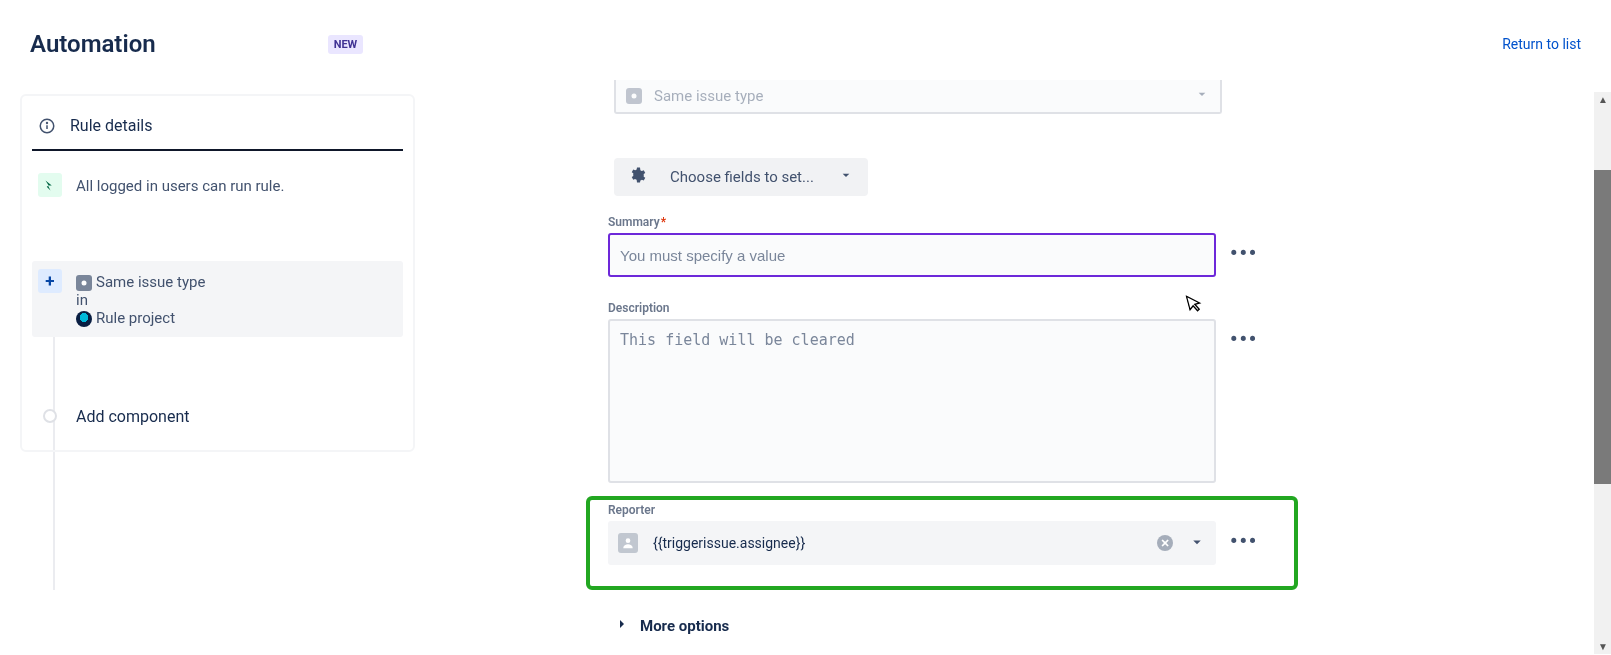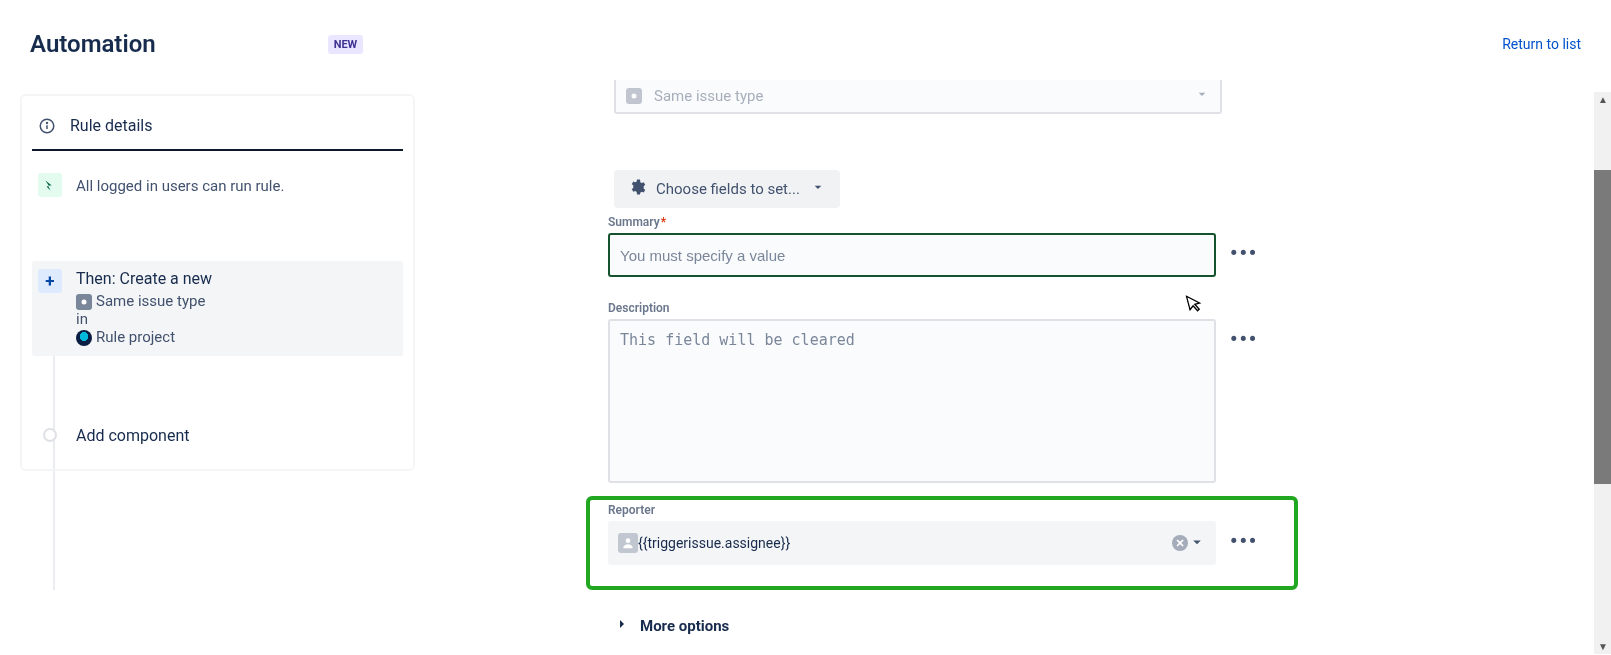--- a/index.html
+++ b/index.html
@@ -150,43 +150,42 @@
   }
   .issue-type-select .ghost { opacity: 0.45; }
   .chev { margin-left: auto; color: #42526E; }
 
   .choose-fields {
     position: absolute;
     left: 174px; top: 78px;
     background: #F1F2F4;
     border-radius: 4px;
     padding: 8px 14px;
-    display: flex; align-items: center; gap: 10px;
+    display: flex; align-items: center; gap: 24px;
     color: #42526E;
     font-size: 15px;
     cursor: pointer;
-    margin-top: 12px;
   }
 
   .form-group {
     position: absolute;
     left: 168px;
     width: 650px;
   }
   .fg-summary { top: 135px; }
   .fg-description { top: 221px; }
   .fg-reporter { top: 423px; }
 
   .form-label { font-size: 12px; color: #6B778C; margin-bottom: 4px; font-weight: 600; }
   .req { color: #DE350B; margin-left: 1px; }
   .form-input-row { display: flex; align-items: flex-start; gap: 14px; }
   .text-input {
     flex: 0 0 608px;
     height: 44px;
-    border: 2px solid #14532d;
+    border: 2px solid #6d28d9;
     border-radius: 3px;
     padding: 0 10px;
     font-size: 15px;
     background: #FAFBFC;
     color: #172B4D;
   }
   .text-input::placeholder { color: #7A869A; }
   .textarea-input {
     flex: 0 0 608px;
     height: 164px;
@@ -210,21 +209,21 @@
   }
 
   .user-select {
     flex: 0 0 608px;
     height: 44px;
     border-radius: 3px;
     background: #F4F5F7;
     display: flex;
     align-items: center;
     padding: 0 10px;
-    gap: 0;
+    gap: 15px;
     font-size: 14px;
     color: #172B4D;
   }
   .avatar-placeholder {
     width: 20px; height: 20px;
     background: #C1C7D0;
     border-radius: 3px;
     display: inline-flex;
     align-items: center; justify-content: center;
     color: #fff;
@@ -332,21 +331,20 @@
               <path d="M4 4 L14 12 L8 12 L12 20 L6 14 L9 12 Z"></path>
             </svg>
         </div>
         <div class="step-sub">All logged in users can run rule.</div>
       </div>
 
       <div style="height:56px"></div>
 
       <div class="step selected">
         <div class="step-icon action">+</div>
-        <div class="step-title">Then: Create a new</div>
         <div class="step-sub">
           <span class="inline-icon issue-type-ico">
             <svg viewBox="0 0 16 16" width="10" height="10" fill="#fff">
                 <circle cx="8" cy="8" r="4"></circle>
               </svg>
           </span><span>Same issue type</span><br>
           <span>in</span><br>
           <span class="inline-icon project-ico"></span><span>Rule project</span>
         </div>
       </div>

